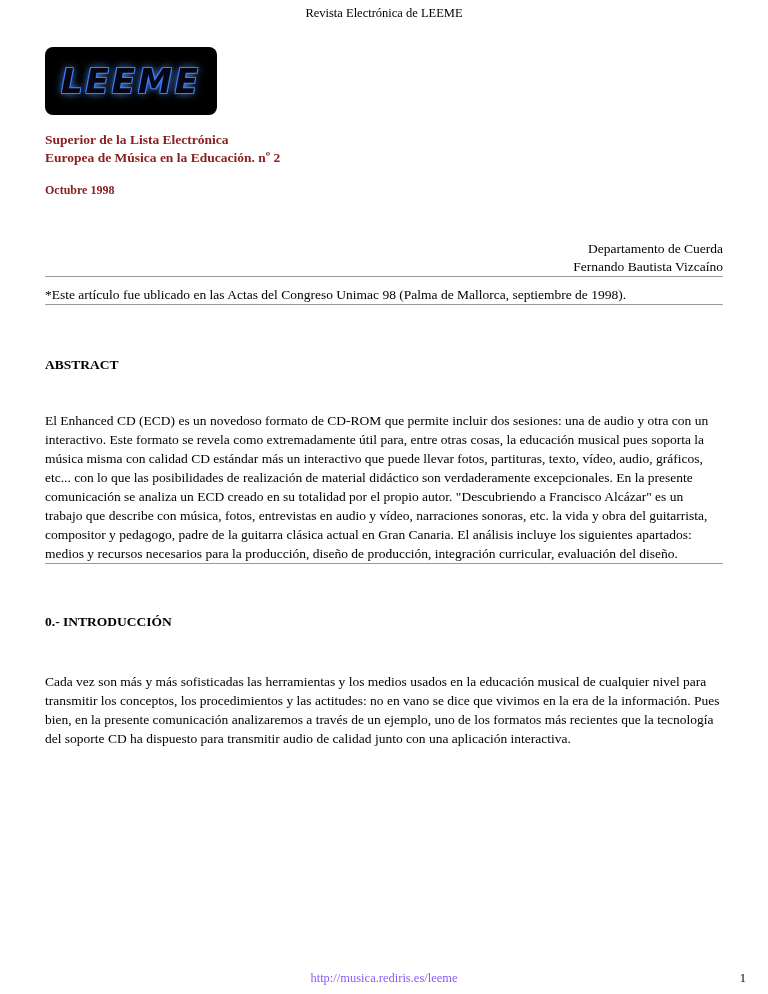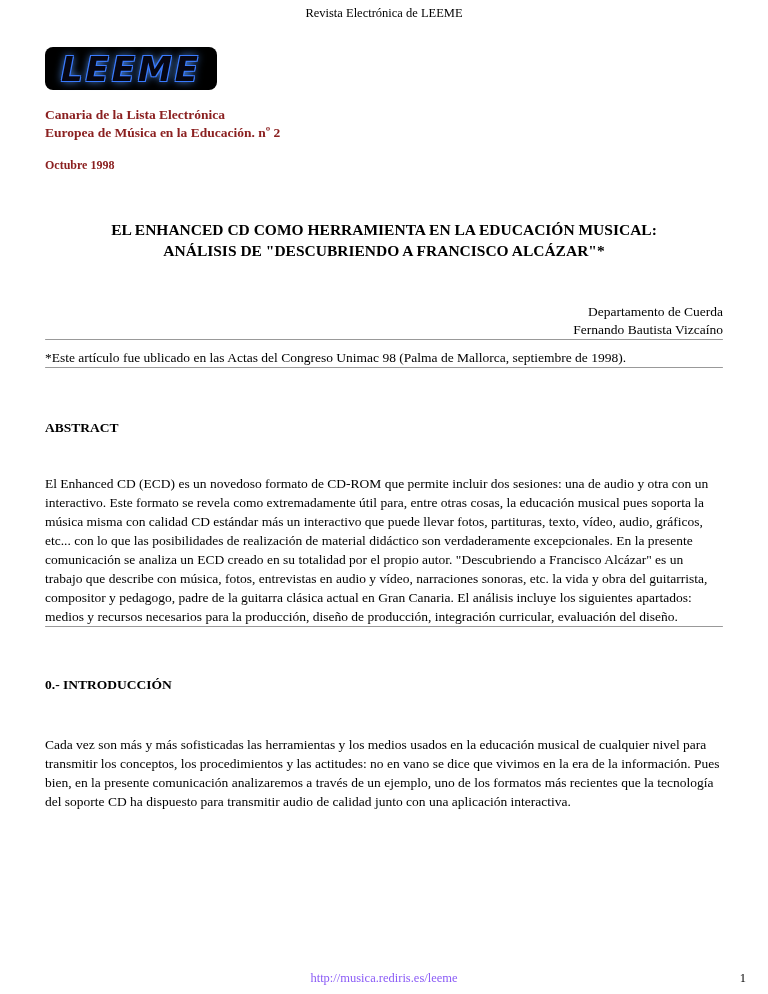--- a/index.html
+++ b/index.html
@@ -15,21 +15,21 @@
   }
   .content { padding:0 45px; }
   .running-head {
     text-align:center;
     font-size:12.5px;
     padding-top:6px;
   }
   .logo {
     margin-top:26px;
     width:172px;
-    height:43px;
+    height:68px;
     background:#000;
     border-radius:8px;
     display:flex;
     align-items:center;
     justify-content:center;
   }
   .logo-text {
     font-family:"DejaVu Sans", sans-serif;
     font-weight:bold;
     font-style:italic;
@@ -129,30 +129,26 @@
 
   <div class="running-head">Revista Electrónica de LEEME</div>
 
   <div class="content">
 
     <div class="logo">
       <span class="logo-text">LEEME</span>
     </div>
 
     <div class="masthead">
-      <div>Canaria de la Lista Electrónica</div>
+      <div>Superior de la Lista Electrónica</div>
       <div>Europea de Música en la Educación. nº 2</div>
     </div>
 
     <div class="issue-date">Octubre 1998</div>
 
-    <div class="article-title">
-      <div>EL ENHANCED CD COMO HERRAMIENTA EN LA EDUCACIÓN MUSICAL:</div>
-      <div>ANÁLISIS DE "DESCUBRIENDO A FRANCISCO ALCÁZAR"*</div>
-    </div>
 
     <div class="author-block">
       <div>Departamento de Cuerda</div>
       <div>Fernando Bautista Vizcaíno</div>
     </div>
 
     <hr class="divider hr1">
 
     <div class="footnote">*Este artículo fue ublicado en las Actas del Congreso Unimac 98 (Palma de Mallorca, septiembre de 1998).</div>
 

